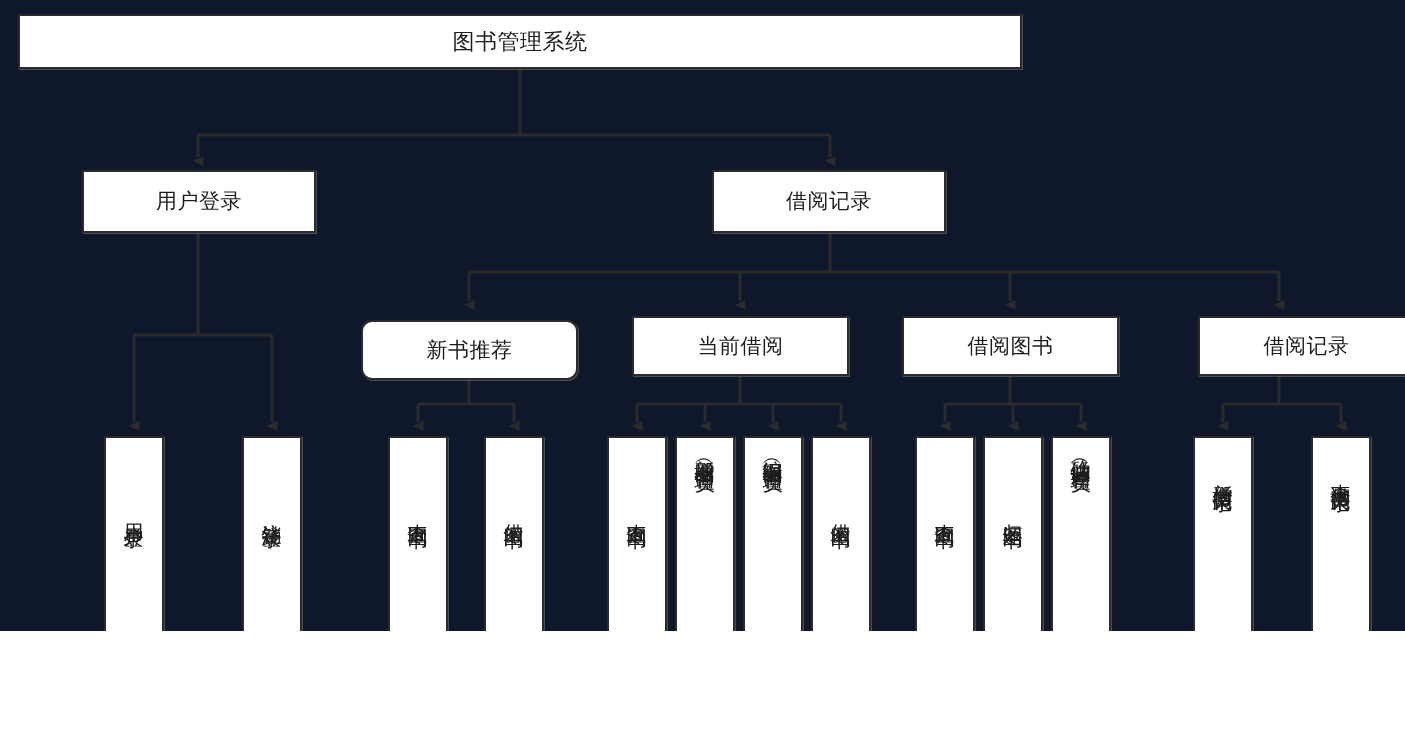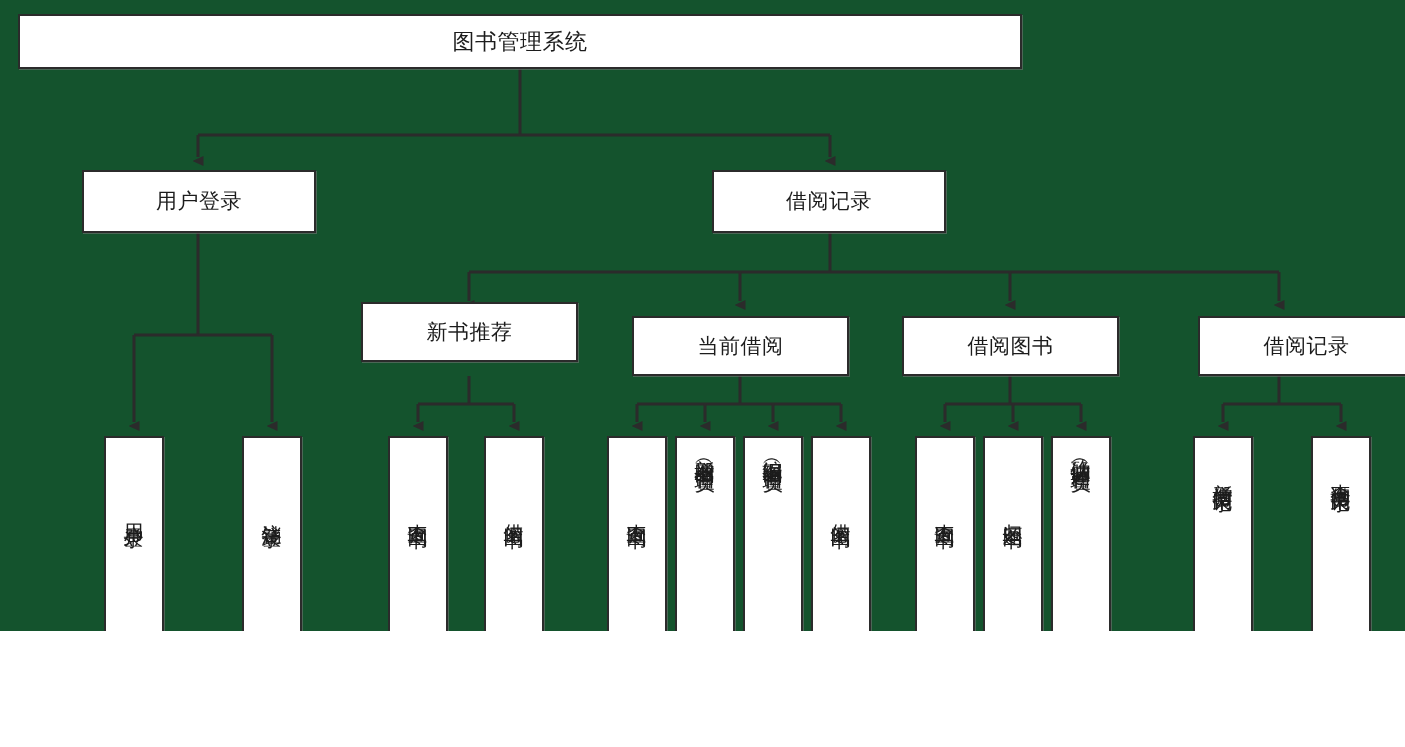--- a/index.html
+++ b/index.html
@@ -7,21 +7,21 @@
     padding: 0;
     background: #ffffff;
   }
   body {
     font-family: "Liberation Sans", "DejaVu Sans", sans-serif;
   }
   #canvas {
     position: relative;
     width: 1405px;
     height: 631px;
-    background: #14532d;
+    background: #0f172a;
     overflow: hidden;
   }
   #diagram-svg {
     position: absolute;
     left: 0;
     top: 0;
     width: 1405px;
     height: 747px;
   }
   .node-box {
@@ -127,21 +127,21 @@
     <span class="node-label">图书管理系统</span>
   </div>
 
   <div class="node-box node-branch" style="left:82px; top:170px; width:234px; height:63px;">
     <span class="node-label">用户登录</span>
   </div>
   <div class="node-box node-branch" style="left:712px; top:170px; width:234px; height:63px;">
     <span class="node-label">借阅记录</span>
   </div>
 
-  <div class="node-box node-branch" style="left:361px; top:302px; width:217px; height:60px;">
+  <div class="node-box node-branch" style="left:361px; top:320px; width:217px; height:60px;border-radius:11px;">
     <span class="node-label">新书推荐</span>
   </div>
   <div class="node-box node-branch" style="left:632px; top:316px; width:217px; height:60px;">
     <span class="node-label">当前借阅</span>
   </div>
   <div class="node-box node-branch" style="left:902px; top:316px; width:217px; height:60px;">
     <span class="node-label">借阅图书</span>
   </div>
   <div class="node-box node-branch" style="left:1171px; top:316px; width:217px; height:60px;margin-left:27px;">
     <span class="node-label">借阅记录</span>

